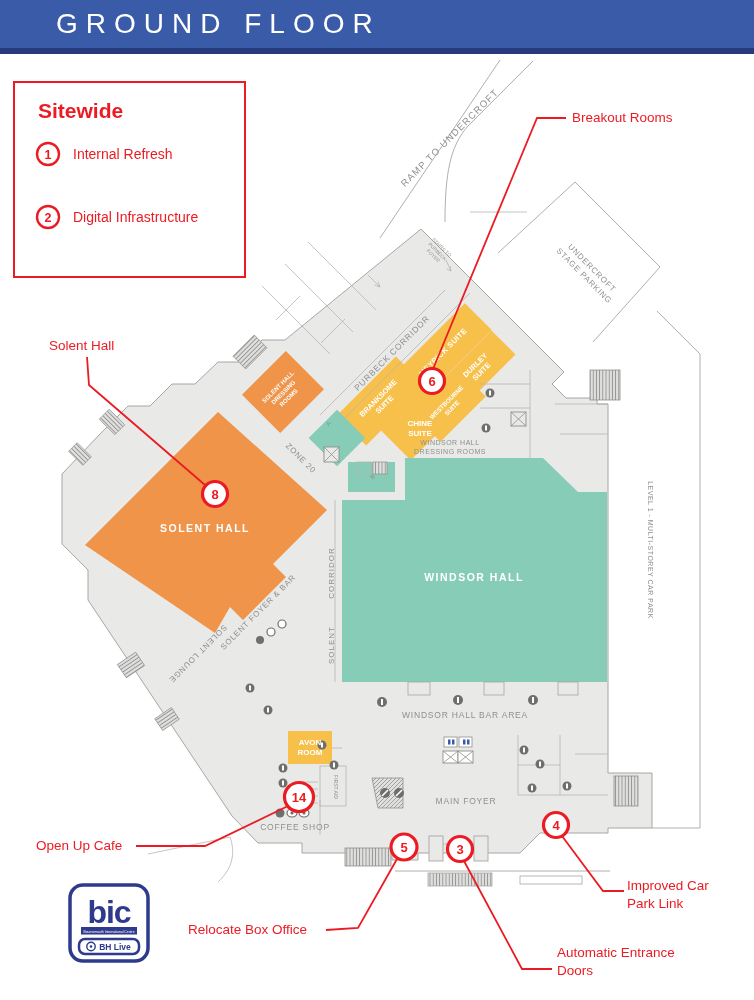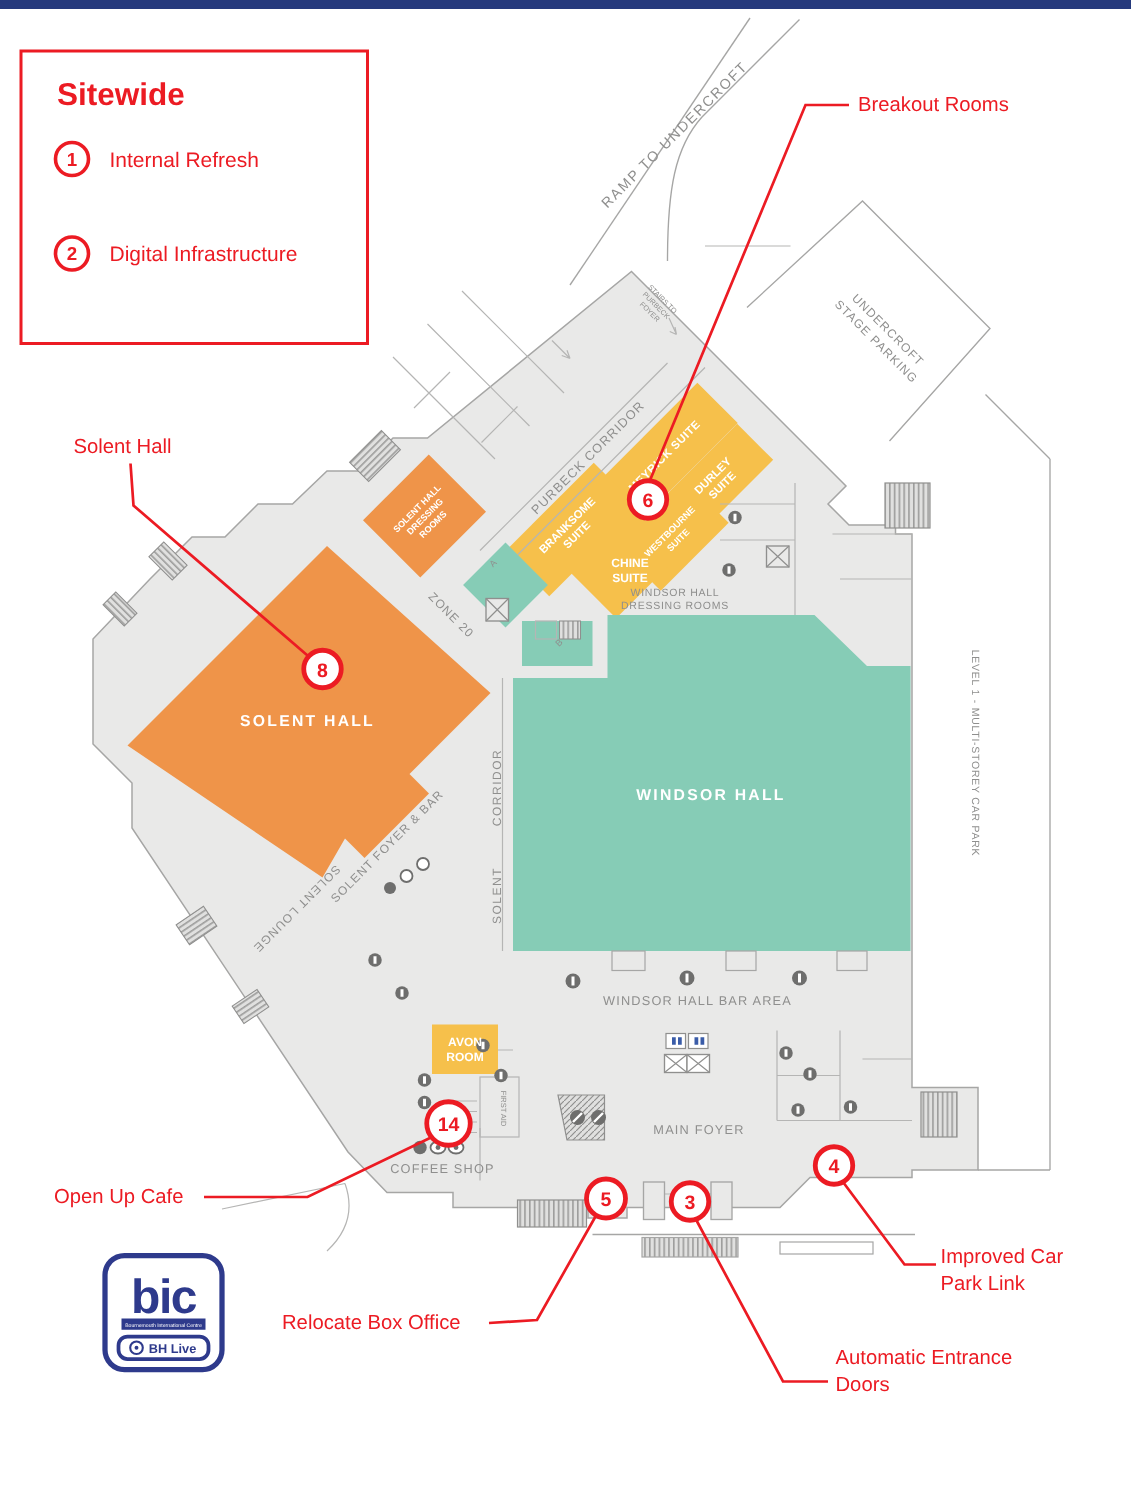--- a/index.html
+++ b/index.html
@@ -15,20 +15,23 @@
   .red{fill:#EC1B23;}
   .rline{stroke:#EC1B23;stroke-width:1.8;fill:none;}
   .thin{stroke:#A6A6A5;stroke-width:0.9;fill:none;}
   .thin2{stroke:#B5B5B4;stroke-width:0.8;fill:none;}
 </style>
 </head>
 <body>
 
 <div class="page">
 
+  <div class="hdr">
+    <span class="hdr-title">GROUND FLOOR</span>
+  </div>
   <div class="hdr-strip"></div>
 
   <svg width="754" height="946" viewBox="0 0 754 946">
     <defs>
       <pattern id="hatchV" width="3.2" height="4" patternUnits="userSpaceOnUse">
         <rect width="3.2" height="4" fill="#E0E0DF"></rect>
         <line x1="1.2" y1="0" x2="1.2" y2="4" stroke="#8F8F8E" stroke-width="0.9"></line>
       </pattern>
       <pattern id="hatchD" width="4" height="4" patternUnits="userSpaceOnUse">
         <rect width="4" height="4" fill="#E0E0DF"></rect>

